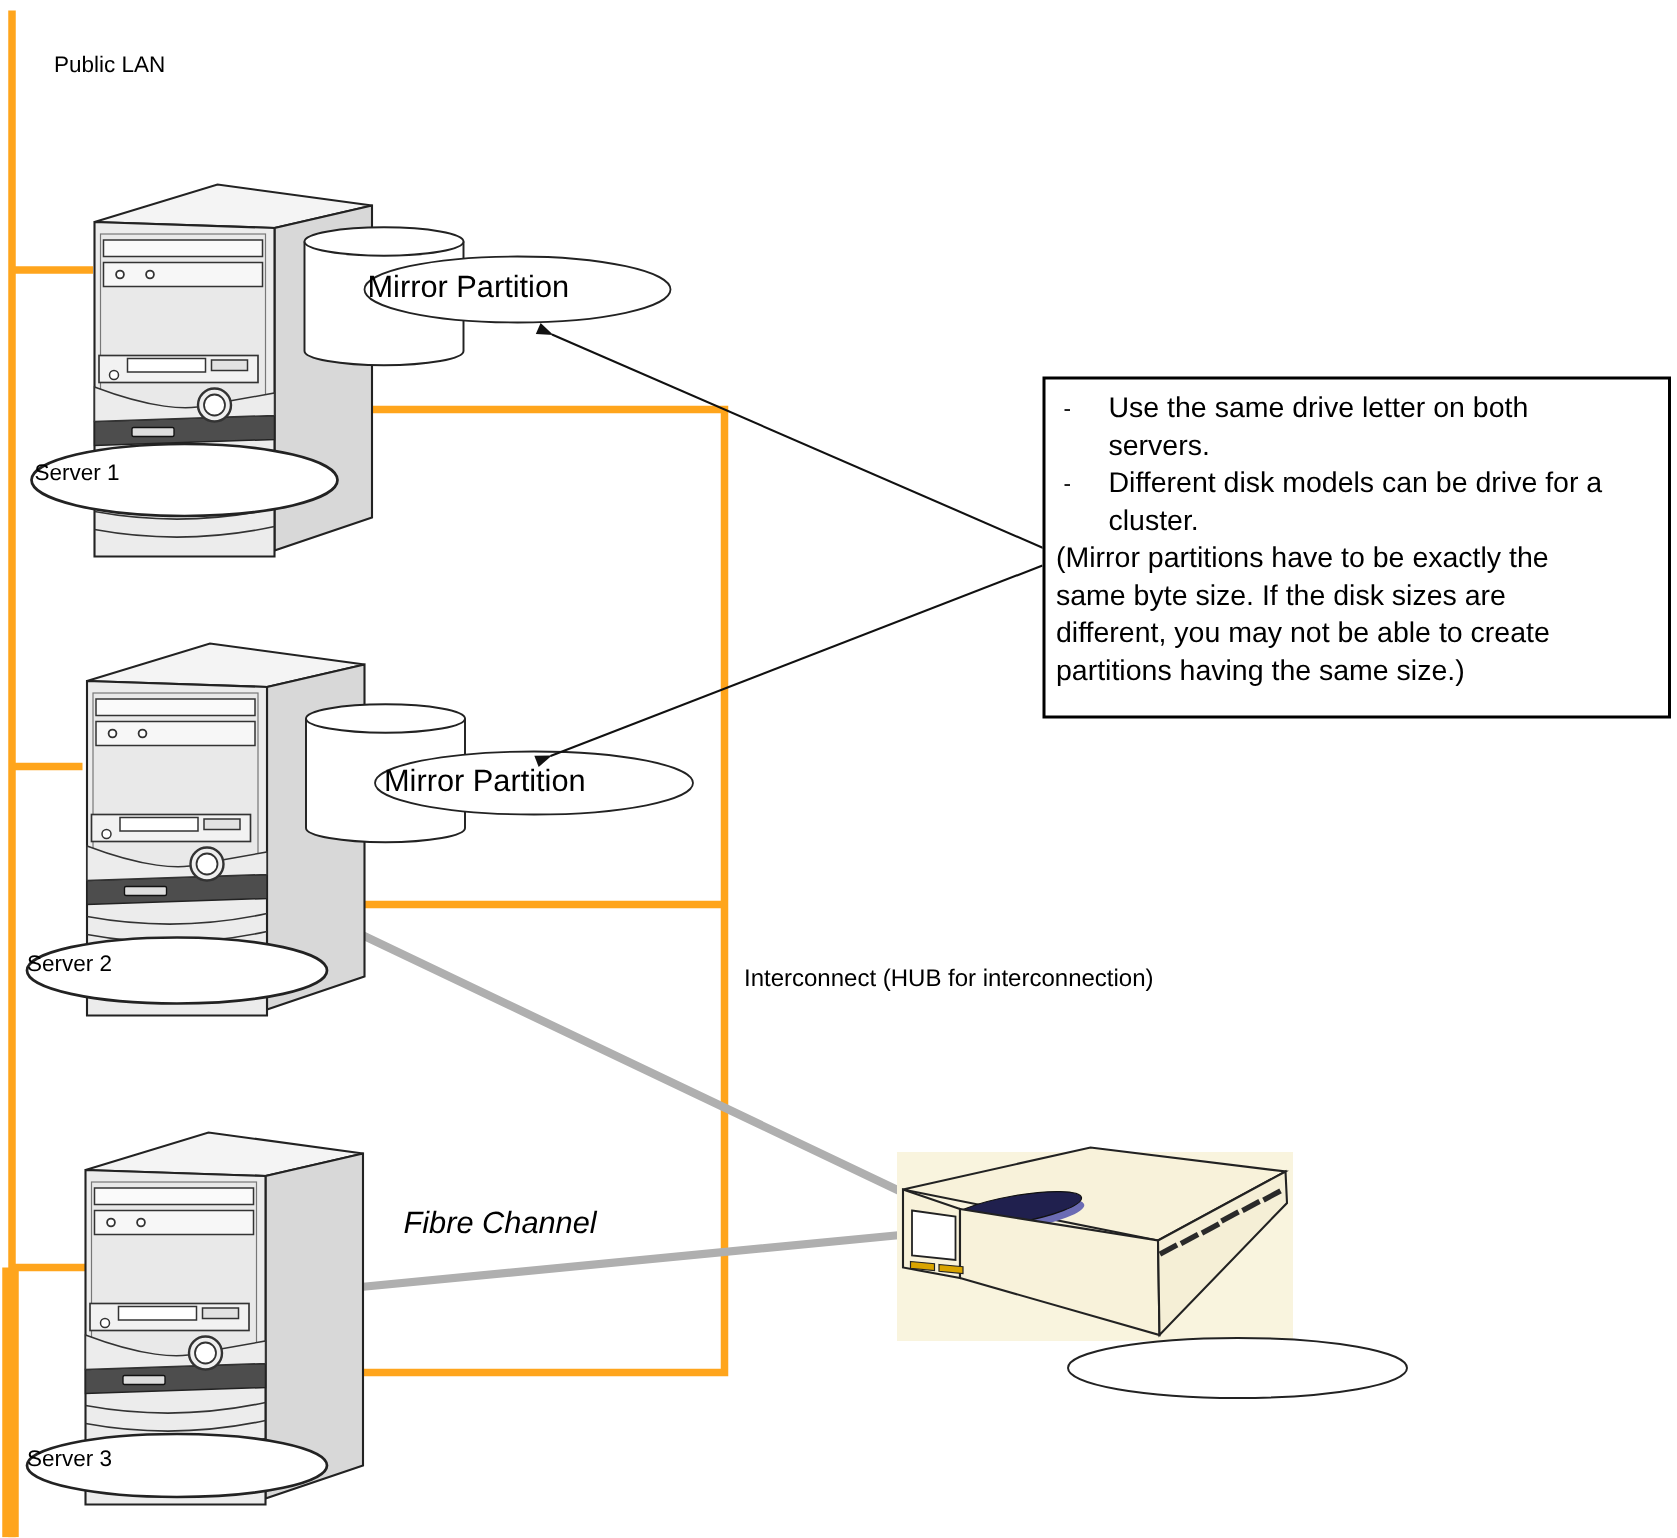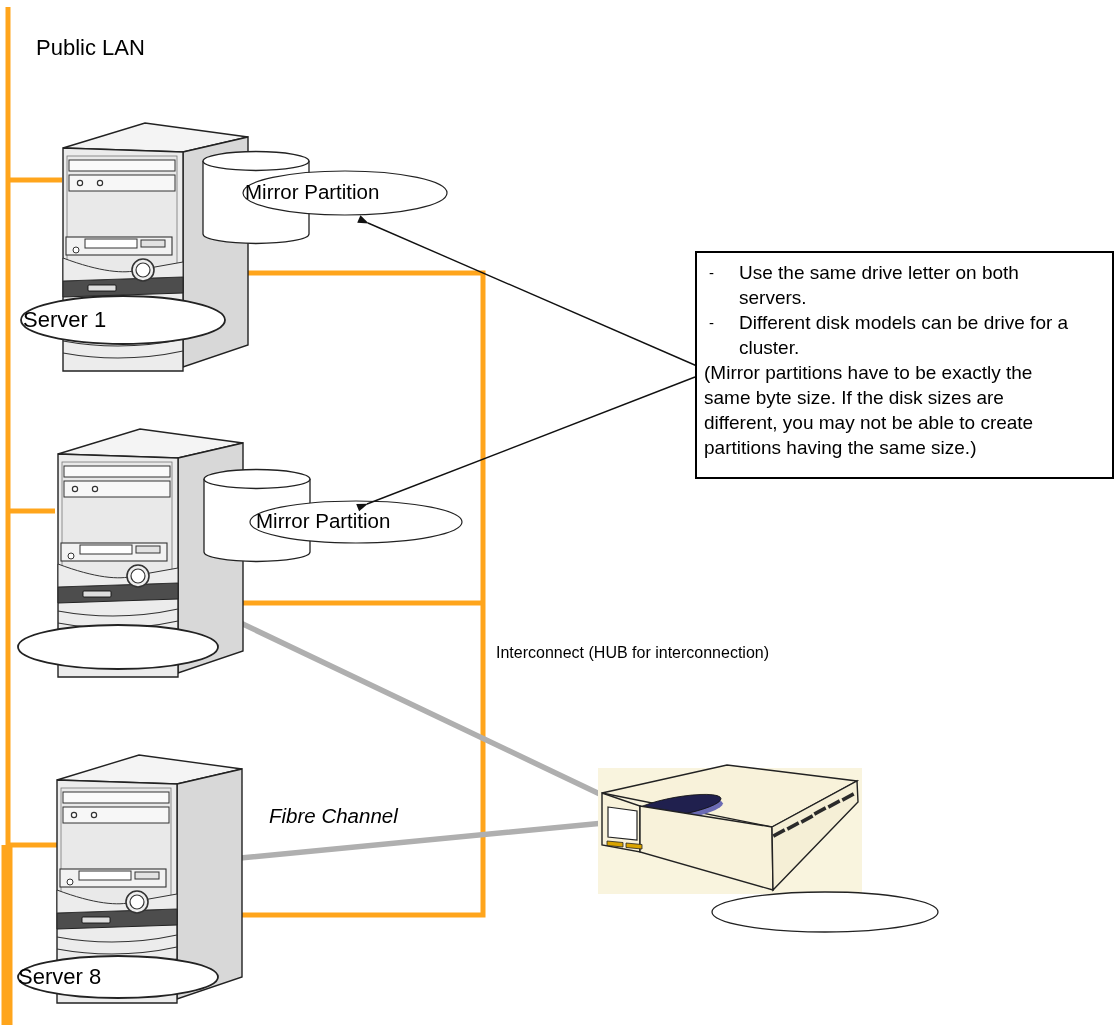--- a/index.html
+++ b/index.html
@@ -1,21 +1,21 @@
 <!DOCTYPE html>
 <html><head>
 <meta charset="utf-8">
 <style>
   html,body{margin:0;padding:0;background:#ffffff;}
   #canvas{
     position:relative;width:1118px;height:1025px;background:#ffffff;overflow:hidden;
     font-family:"Liberation Sans", sans-serif;color:#000;
   }
   #gfx{position:absolute;left:0;top:0;}
-  .lbl{position:absolute;white-space:nowrap;font-size:22px;color:#000;}
+  .lbl{position:absolute;white-space:nowrap;font-size:15px;color:#000;}
   .lbl.center{text-align:left;width:200px;}
   .notebox{
     position:absolute;left:695px;top:251px;width:419px;height:228px;
     border:2px solid #000;background:#fff;box-sizing:border-box;
     font-size:19px;line-height:25px;padding-top:7px;
   }
   .bullet-row{display:flex;align-items:flex-start;}
   .dash{width:30px;padding-left:12px;font-size:15px;line-height:25px;flex:none;}
   .btext{width:330px;}
   .paren{margin-left:7px;width:345px;}
@@ -107,21 +107,22 @@
   <ellipse cx="825" cy="912" rx="113" ry="20" fill="#fff" stroke="#222" stroke-width="1.3"></ellipse>
 
   <line x1="697" y1="366" x2="368" y2="223" stroke="#111" stroke-width="1.4" marker-end="url(#ah)"></line>
   <line x1="695" y1="377" x2="367" y2="504" stroke="#111" stroke-width="1.4" marker-end="url(#ah)"></line>
 </svg>
 
 <div class="lbl" style="left:36px;top:35px;">Public LAN</div>
 <div class="lbl center" style="left:245px;top:180px;font-size:20.5px;">Mirror Partition</div>
 <div class="lbl center" style="left:256px;top:509px;font-size:20.5px;">Mirror Partition</div>
 <div class="lbl center" style="left:23px;top:307px;">Server 1</div>
-<div class="lbl center" style="left:18px;top:964px;">Server 8</div>
+<div class="lbl center" style="left:18px;top:634px;">Server 2</div>
+<div class="lbl center" style="left:18px;top:964px;">Server 3</div>
 <div class="lbl" style="left:496px;top:644px;font-size:16px;">Interconnect (HUB for interconnection)</div>
 <div class="lbl" style="left:269px;top:804px;font-size:20.5px;font-style:italic;">Fibre Channel</div>
 
 <div class="notebox">
   <div class="bullet-row">
     <span class="dash">-</span>
     <span class="btext">Use the same drive letter on both servers.</span>
   </div>
   <div class="bullet-row">
     <span class="dash">-</span>

